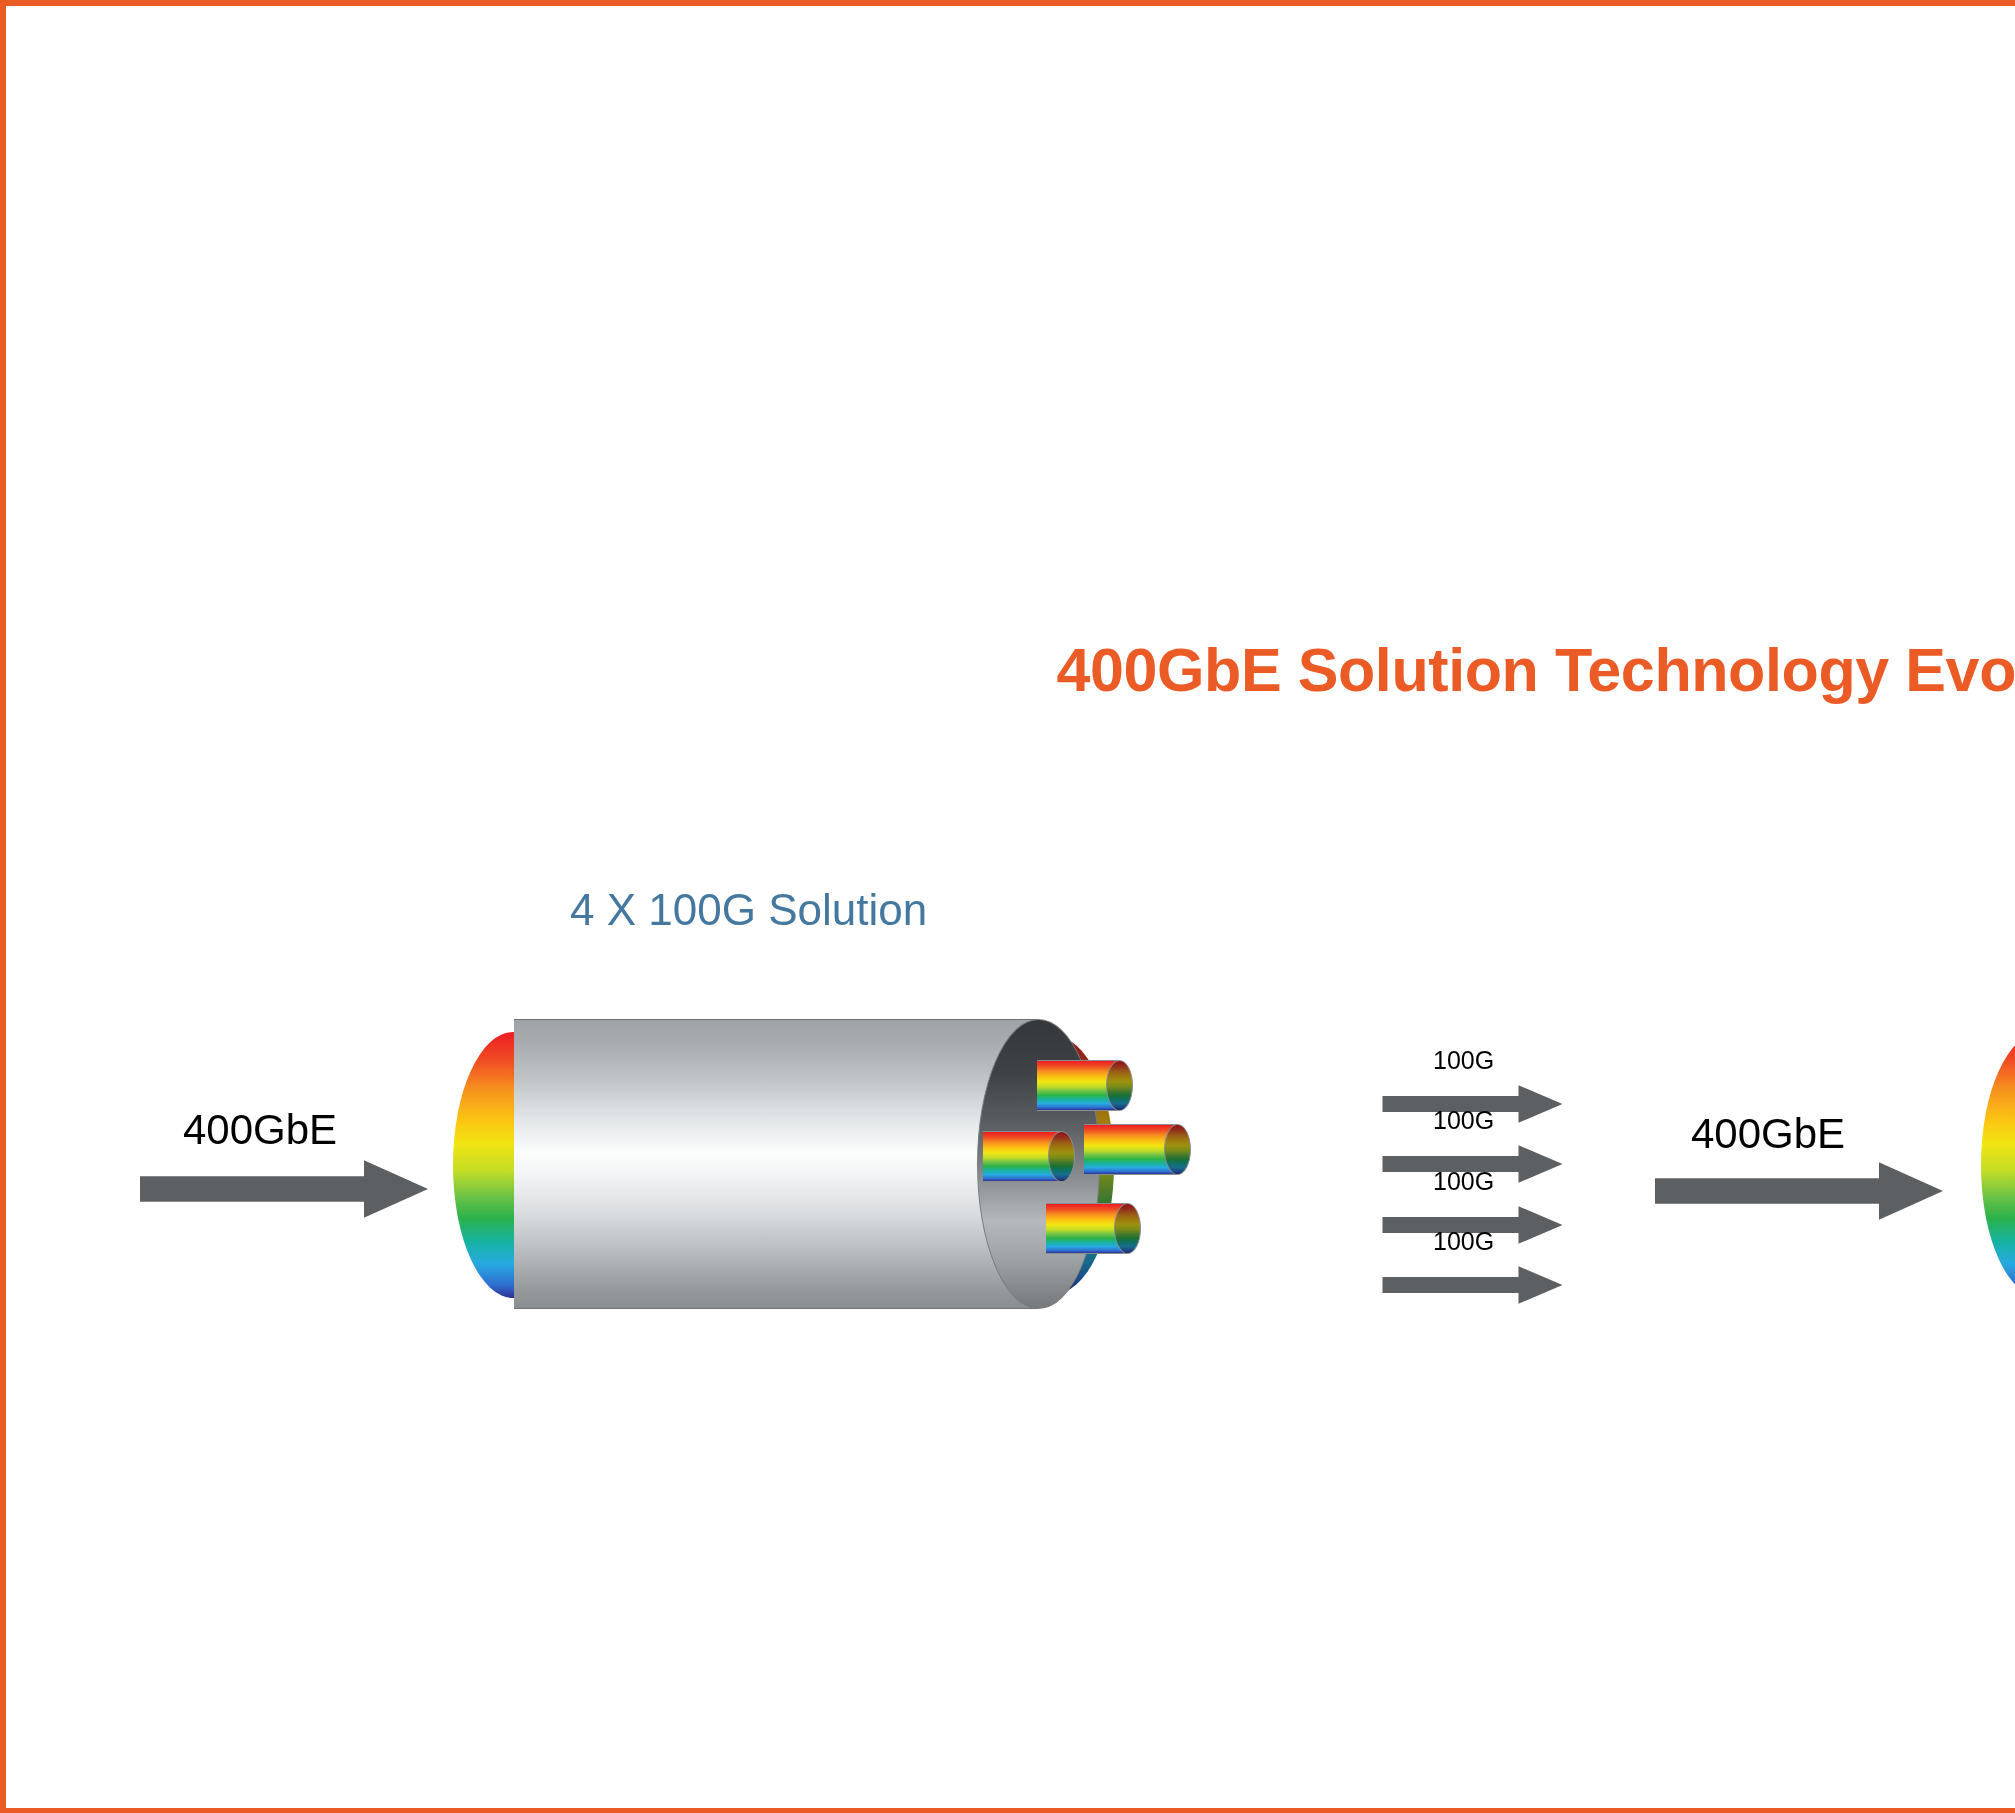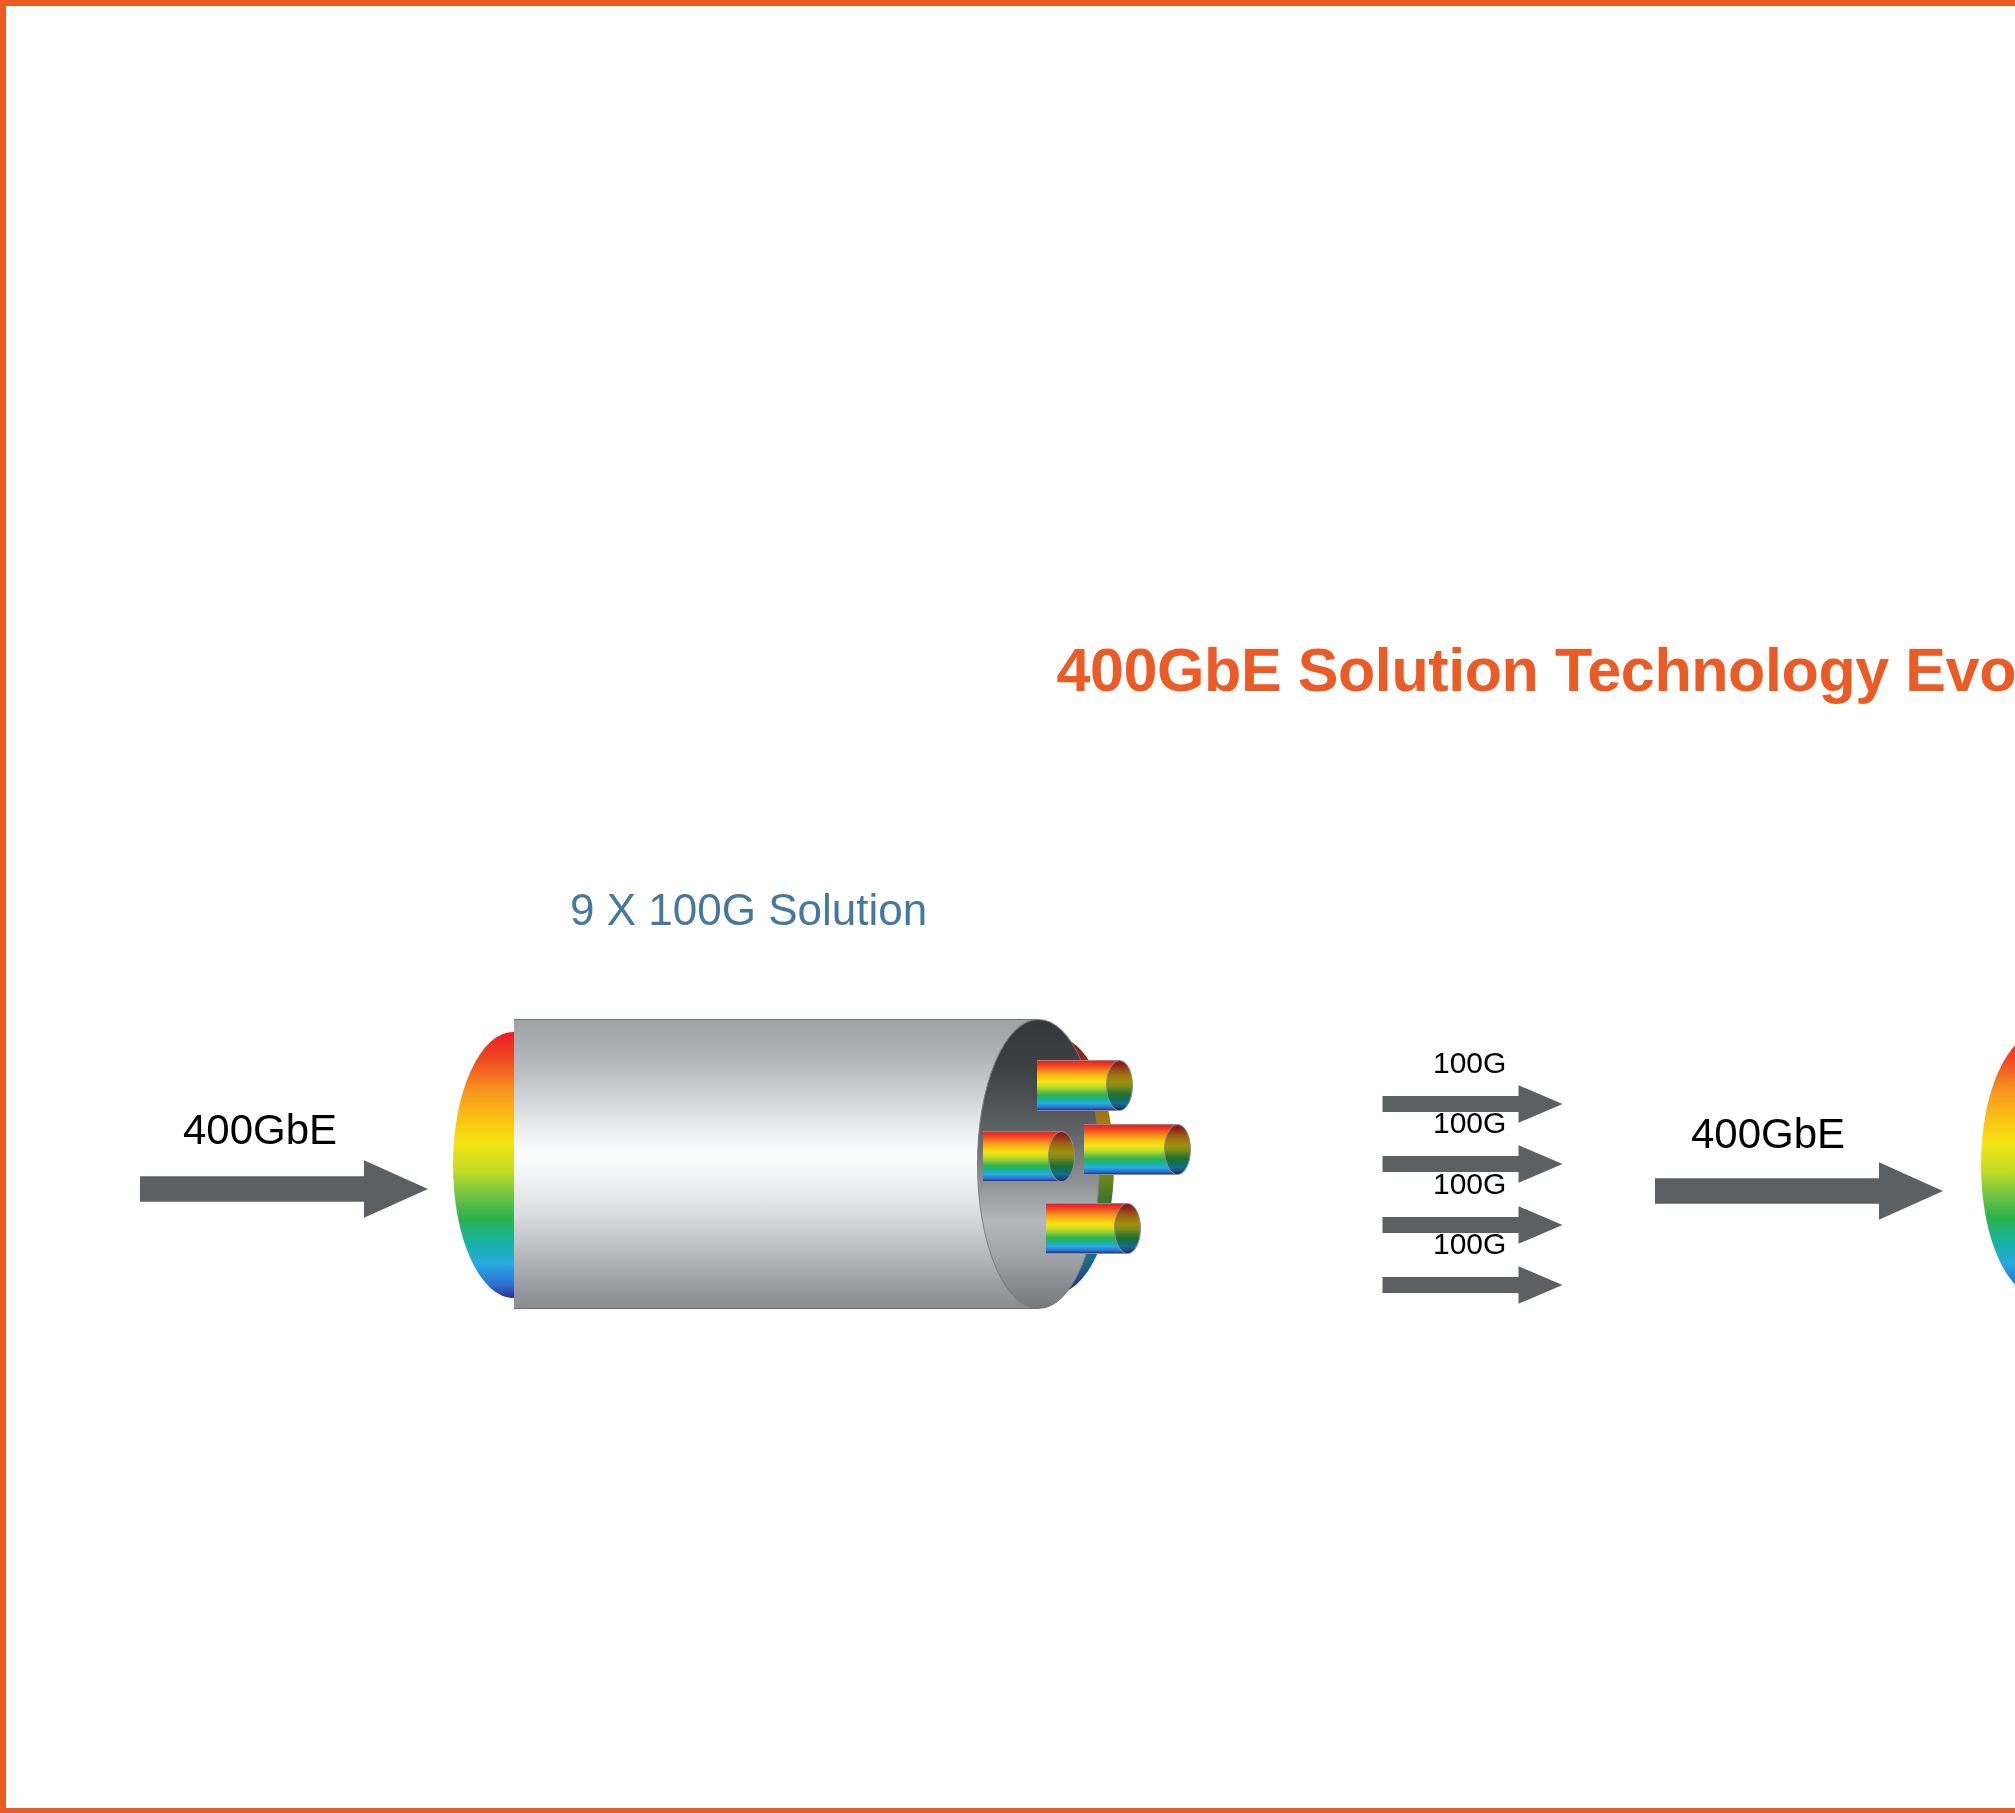--- a/index.html
+++ b/index.html
@@ -46,21 +46,21 @@
   }
   #subtitle-left  { left: 564px; top: 879px; }
 
   
   .flow-label {
     position: absolute;
     font-size: 42px;
     color: #000000;
     white-space: nowrap;
   }
-  .flow-label.small { font-size: 30px; }
+  .flow-label.small { font-size: 25px; }
   .arrow-wrap { position: absolute; }
   .arrow-svg { display:block; }
 
   
   .cable { position: absolute; }
 
   
   .disc {
     position: absolute;
     border-radius: 50%;
@@ -139,21 +139,21 @@
     border: 1.2px solid #8A8E91;
   }
 </style>
 </head>
 <body>
 
 <div id="canvas">
 
   <div id="title">400GbE Solution Technology Evolution</div>
 
-  <div class="section-title" id="subtitle-left">9 X 100G Solution</div>
+  <div class="section-title" id="subtitle-left">4 X 100G Solution</div>
 
   <div class="flow-label" style="left:177px; top:1100px;">400GbE</div>
   <div class="arrow-wrap" style="left:133px; top:1151px;">
     <svg class="arrow-svg" width="290" height="64" viewBox="0 0 720 160">
       <path d="M0 48 L560 48 L560 8 L720 80 L560 152 L560 112 L0 112 Z" fill="#5D6063"></path>
     </svg>
   </div>
 
   <div class="cable" id="cable-left" style="left:435px; top:1008px; width:887px; height:298px;">
 

